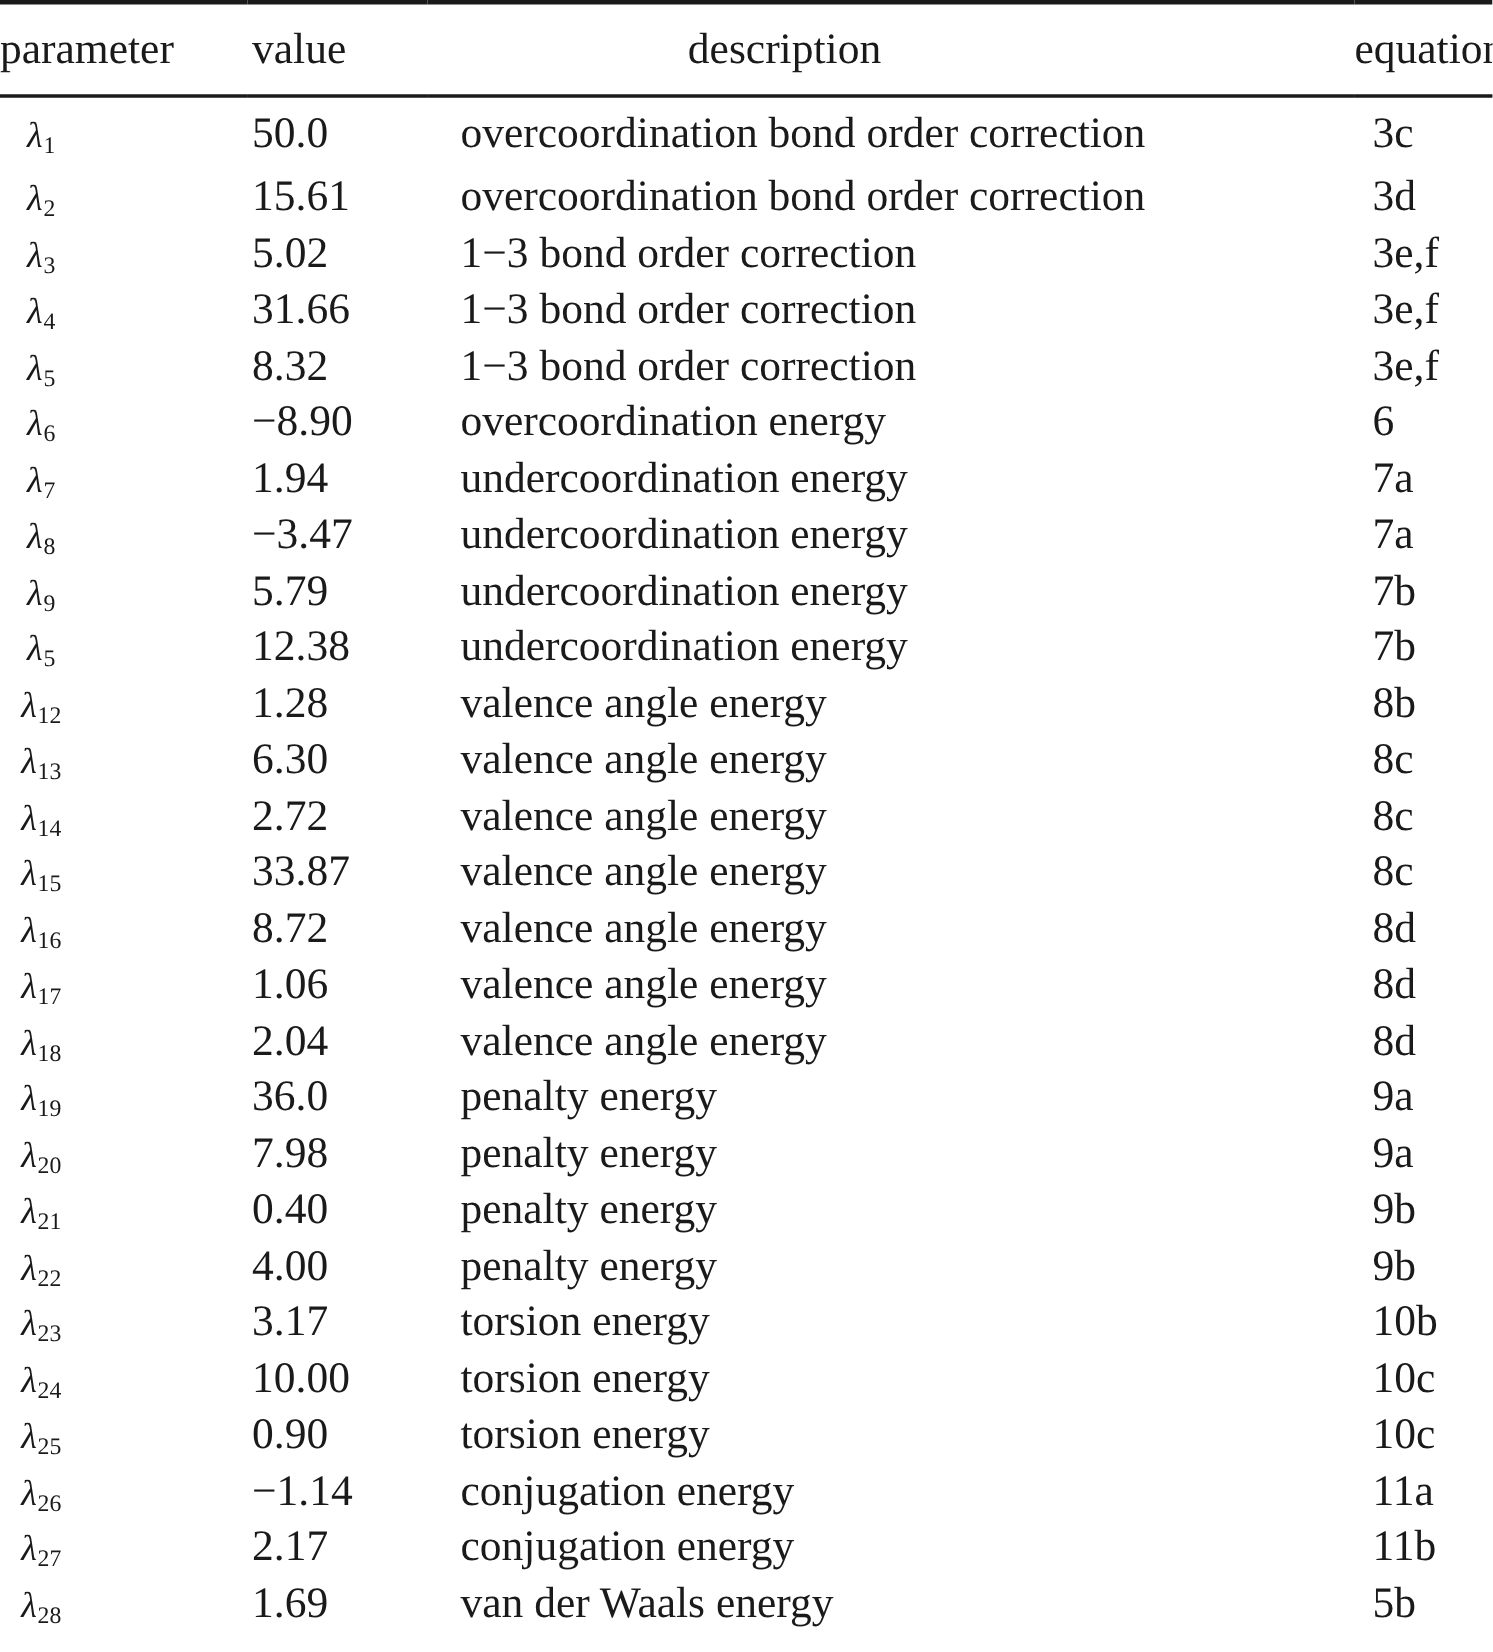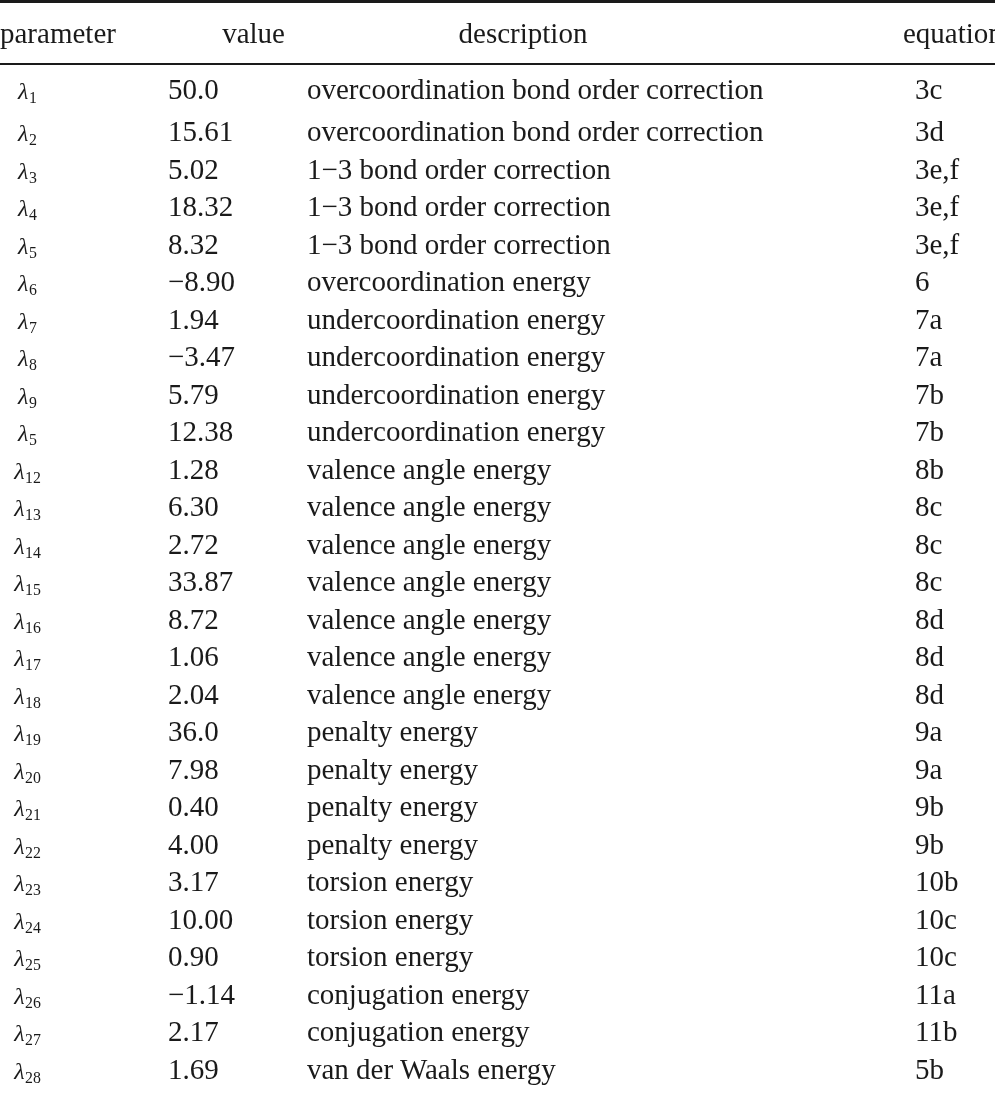--- a/index.html
+++ b/index.html
@@ -47,21 +47,21 @@
     padding: 0;
     height: 60px;
     vertical-align: middle;
     line-height: 1;
   }
   th.h-param {
     text-align: left;
     padding-left: 0px;
   }
   th.h-value {
-    text-align: right;
+    text-align: left;
     padding-left: 3px;
   }
   th.h-desc {
     text-align: center;
     padding-left: 0;
     padding-right: 142px;
   }
   th.h-eq {
     text-align: left;
     padding-left: 0px;
@@ -143,21 +143,21 @@
           <td class="cell-eq">3d</td>
         </tr>
         <tr class="table-row">
           <td class="cell-param"><span class="lam"><span>λ</span><sub>3</sub></span></td>
           <td class="cell-value">5.02</td>
           <td class="cell-desc">1−3 bond order correction</td>
           <td class="cell-eq">3e,f</td>
         </tr>
         <tr class="table-row">
           <td class="cell-param"><span class="lam"><span>λ</span><sub>4</sub></span></td>
-          <td class="cell-value">18.32</td>
+          <td class="cell-value">31.66</td>
           <td class="cell-desc">1−3 bond order correction</td>
           <td class="cell-eq">3e,f</td>
         </tr>
         <tr class="table-row">
           <td class="cell-param"><span class="lam"><span>λ</span><sub>5</sub></span></td>
           <td class="cell-value">8.32</td>
           <td class="cell-desc">1−3 bond order correction</td>
           <td class="cell-eq">3e,f</td>
         </tr>
         <tr class="table-row">

